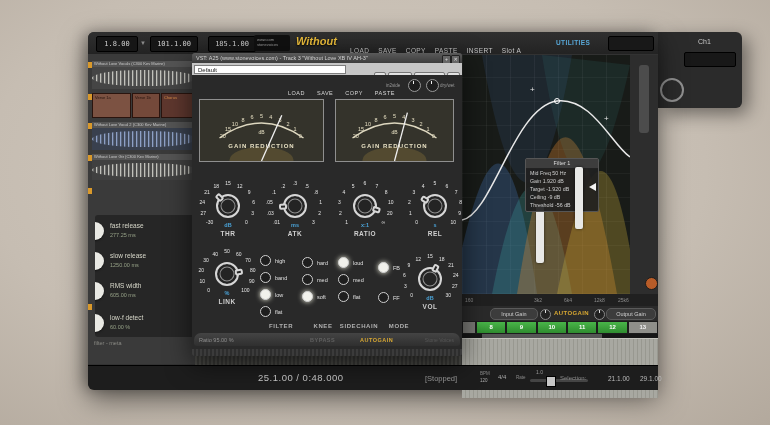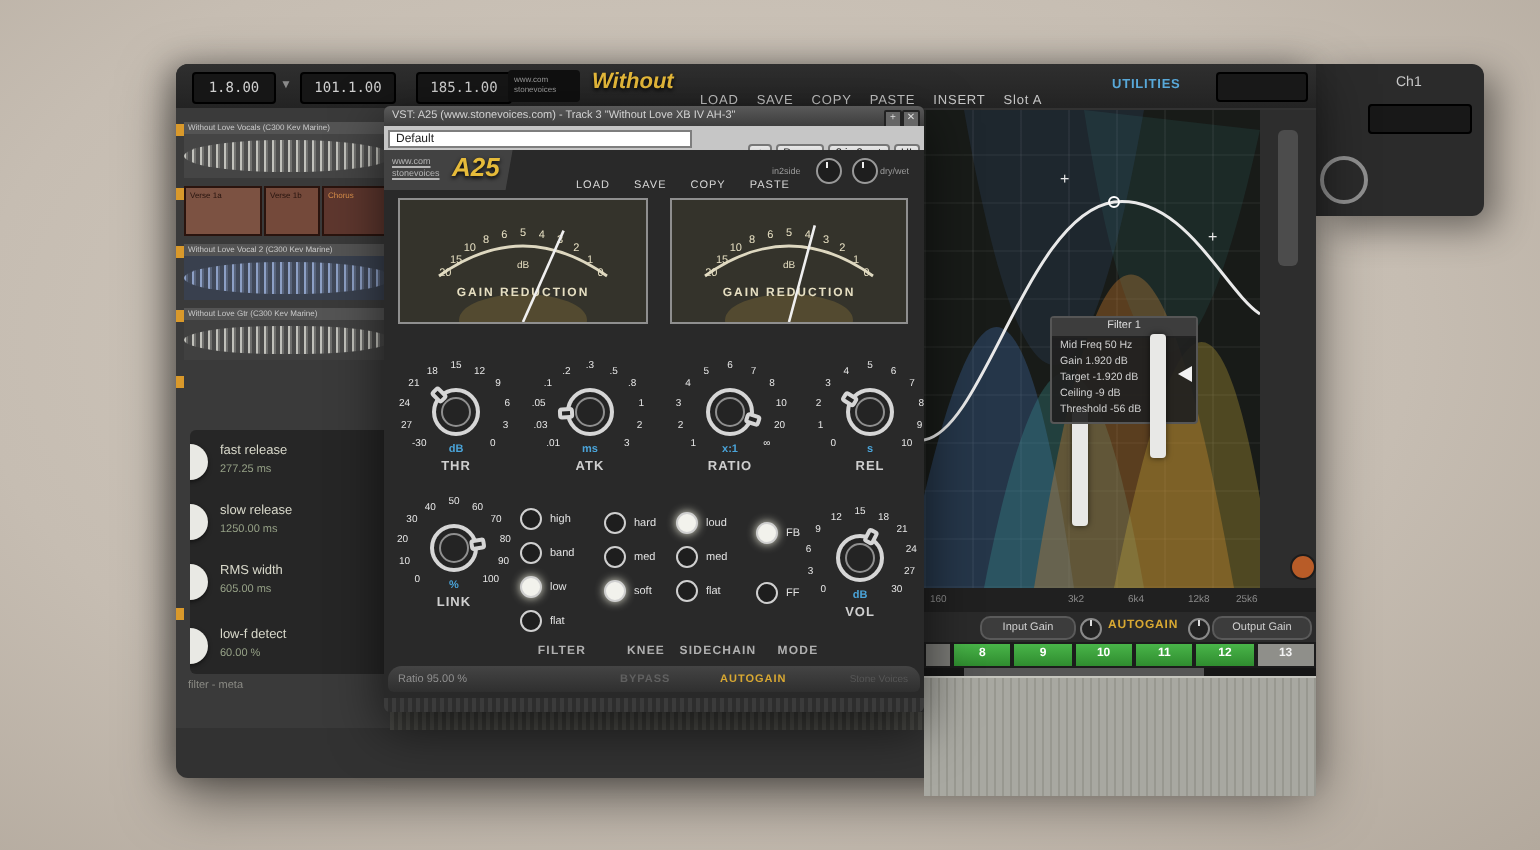--- a/index.html
+++ b/index.html
@@ -277,39 +277,47 @@
         <div class="mcell green" style="flex: 1 1 0%;">12</div>
         <div class="mcell gray" style="flex: 1 1 0%;">13</div>
       </div>
     <div id="thinscroll" class="abs">
         <i></i>
       </div>
 
     <div id="ribbed-r" class="abs ribbed"></div>
     <div id="ribbed-m" class="abs"></div>
 
+    <div id="transport" class="abs">
+      <div id="pos" class="abs">25.1.00 / 0:48.000</div>
+      <div id="stopped" class="abs">[Stopped]</div>
+      <div id="bpm-l" class="abs">BPM</div>
+      <div id="bpm-v" class="abs">120</div>
+      <div id="tsig" class="abs">4/4</div>
+      <div id="rate-l" class="abs">Rate</div>
+      <div id="rate-v" class="abs">1.0</div>
+      <div id="rslider" class="abs">
+          <div id="rhandle"></div>
+        </div>
+      <div id="sel-l" class="abs">Selection:</div>
+      <div id="sel-a" class="abs">21.1.00</div>
+      <div id="sel-b" class="abs">29.1.00</div>
+    </div>
   </div>
 
   <div id="fxwin" class="abs">
     <div id="fxtitle" class="abs">VST: A25 (www.stonevoices.com) - Track 3 "Without Love XB IV AH-3"</div>
     <div class="win-btn" style="right:11px;">+</div>
     <div class="win-btn" style="right:2px;">✕</div>
     <div id="fxtool" class="abs">
       <div id="preset" class="abs">Default</div>
       <div id="fxbtns"><span>+</span><span>Param</span><span>2 in 2 out</span><span>UI</span></div>
     </div>
 
     <div id="fxbody" class="abs">
-      <div id="plg-logo" class="abs">
-        <div id="plg-www" class="abs">
-          <div>www.com</div>
-          <div>stonevoices</div>
-        </div>
-        <div id="plg-name" class="abs">A25</div>
-      </div>
       <div id="plg-menu" class="abs"><span>LOAD</span><span>SAVE</span><span>COPY</span><span>PASTE</span></div>
       <span class="hk-label" style="left:194px;">in2side</span>
       <div class="hknob" style="left:216px;"></div>
       <div class="hknob" style="left:234px;"></div>
       <span class="hk-label" style="left:248px;">dry/wet</span>
 
       <div class="meter" style="left:7px;width:123px;"><svg width="123" height="61" viewBox="0 0 123 61">
             <ellipse cx="61.5" cy="60" rx="32" ry="13" fill="rgba(165,135,60,0.28)"></ellipse>
             <path d="M 19.5 38 Q 61.5 8 103.5 38" fill="none" stroke="#ded8c0" stroke-width="1.4"></path>
             <text x="22.7" y="38.2" font-size="5.5" fill="#e6dfc2" text-anchor="middle" font-family="Liberation Sans,sans-serif">20</text>

